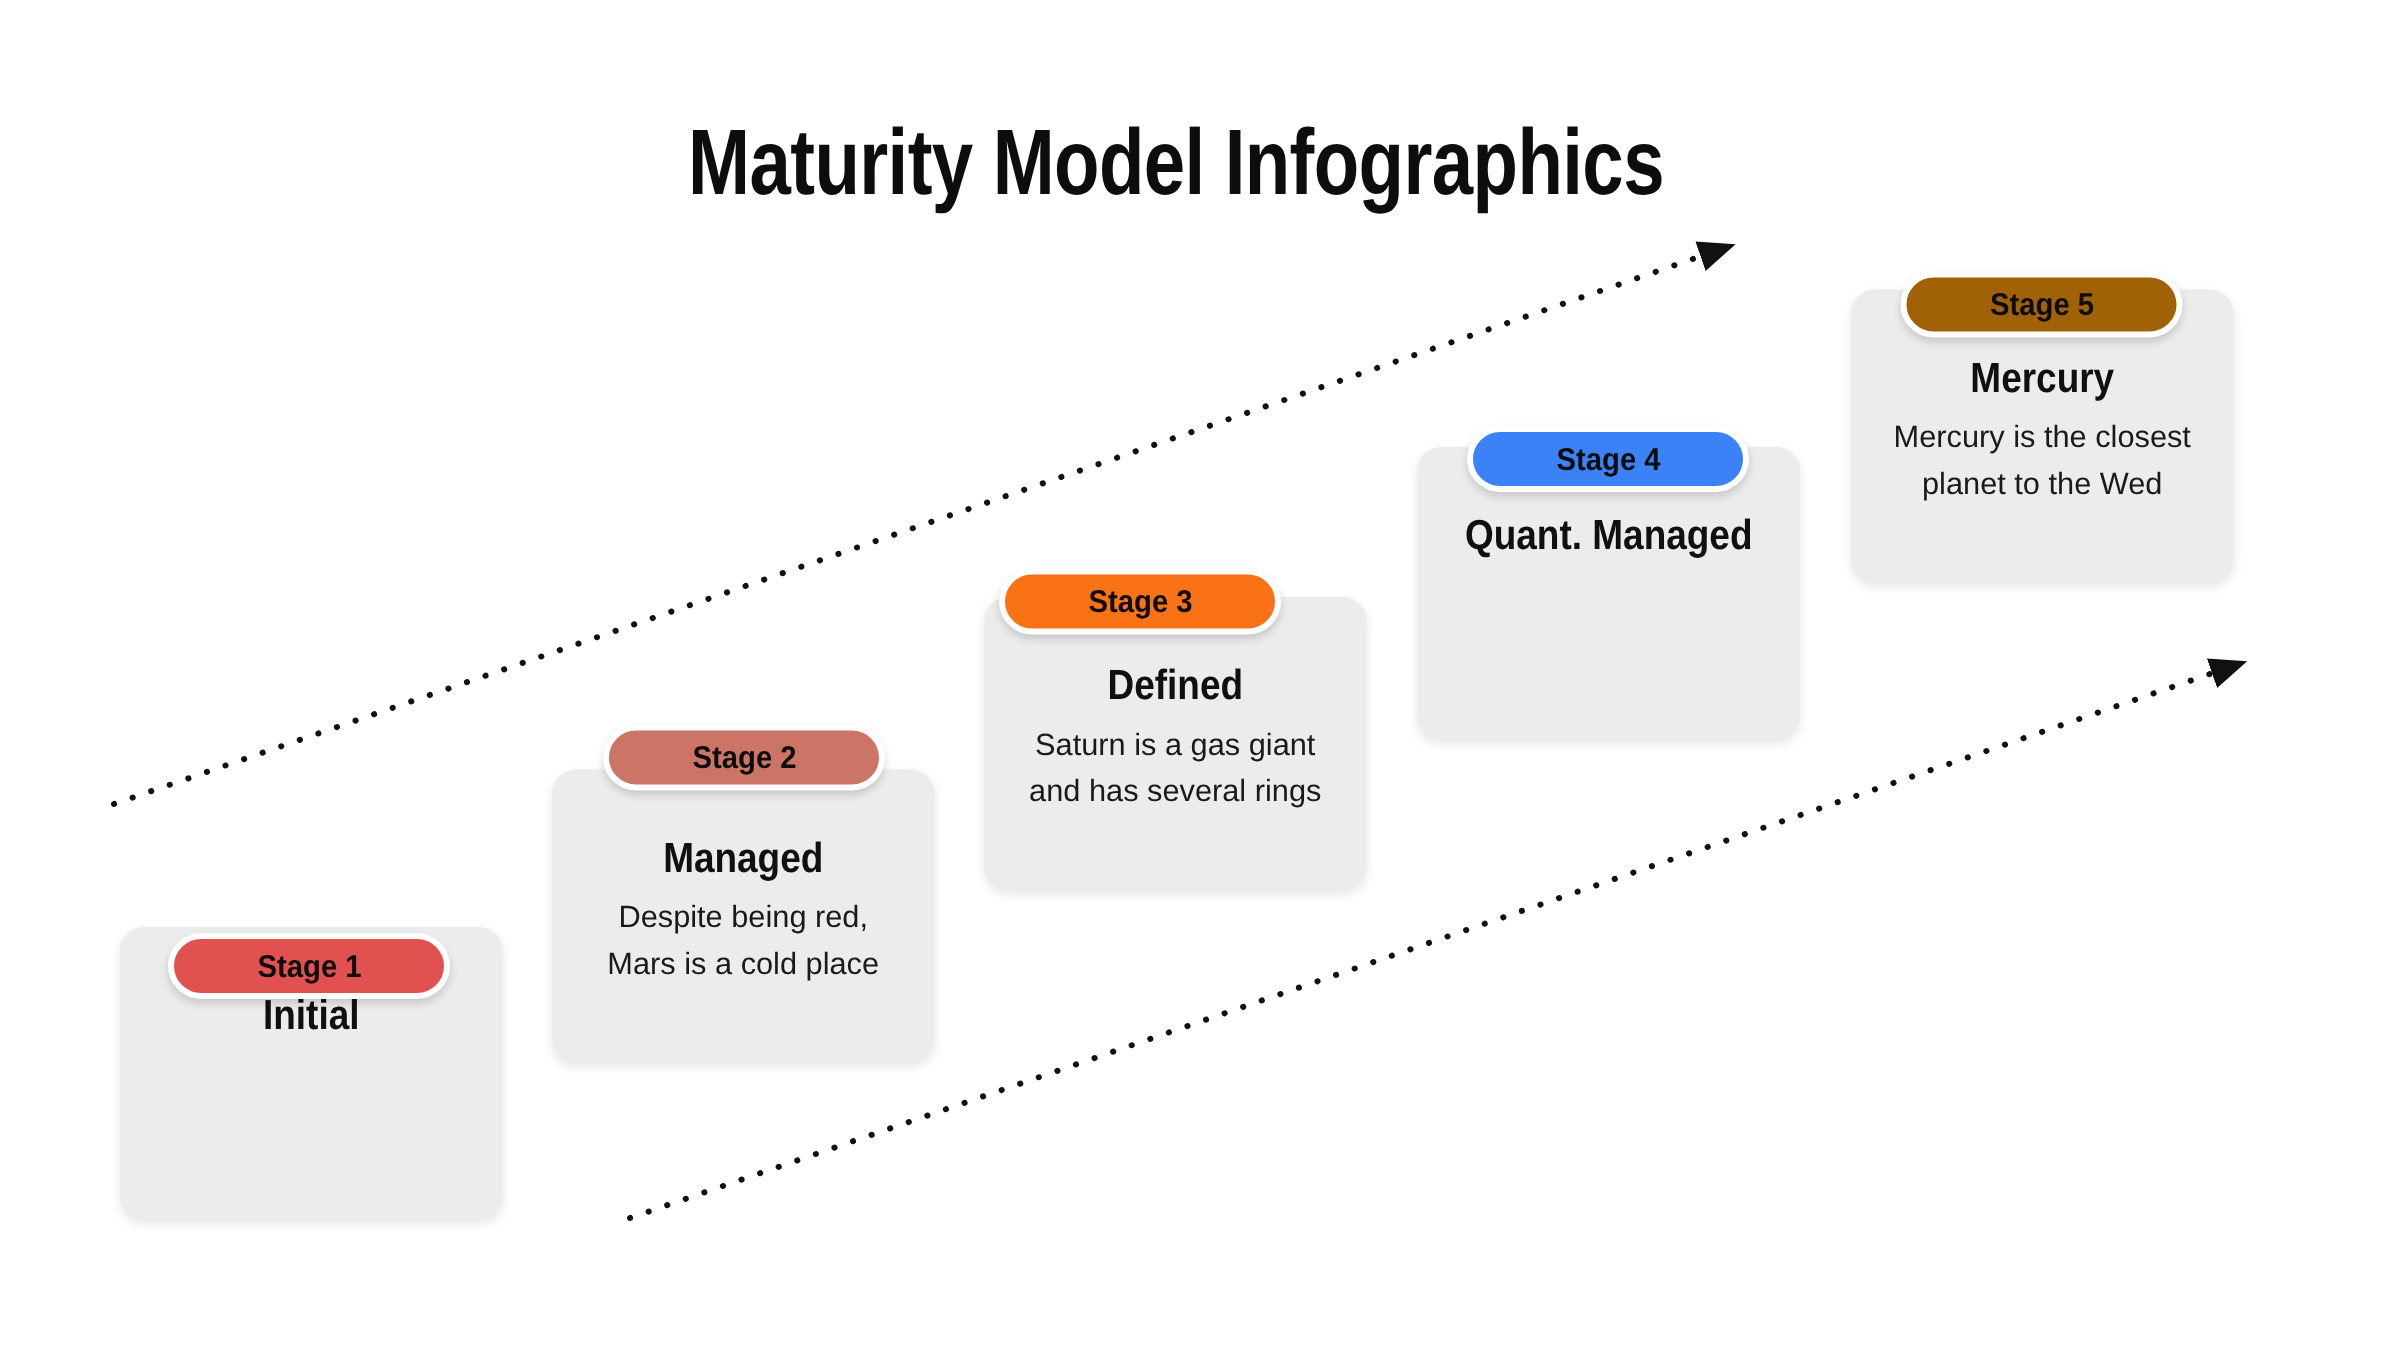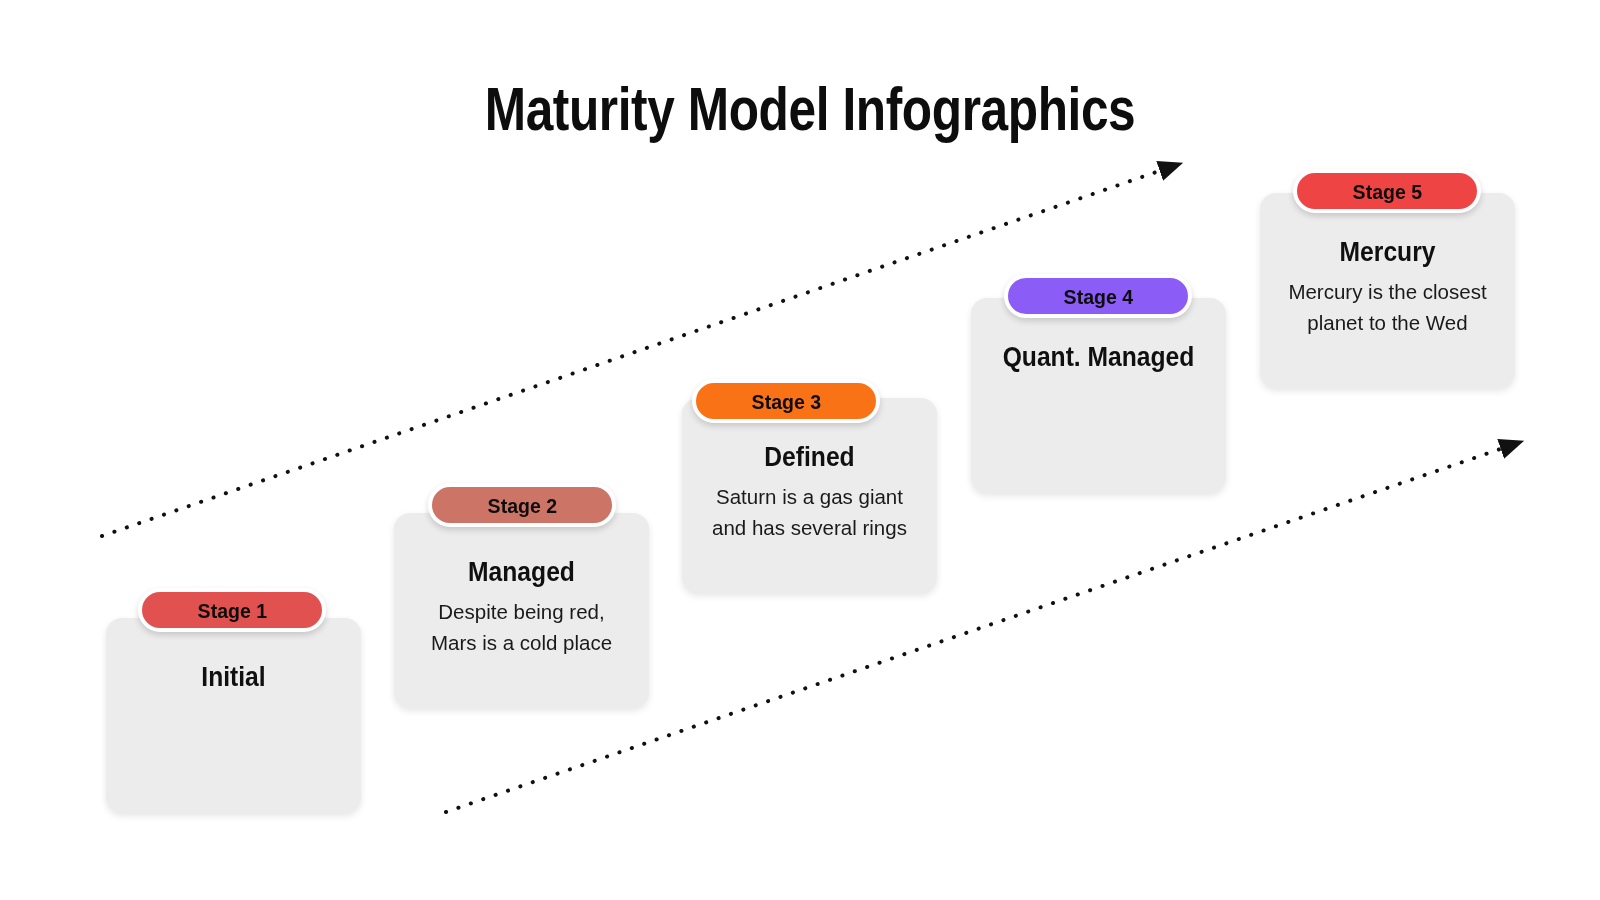--- a/index.html
+++ b/index.html
@@ -12,21 +12,20 @@
     background: #ffffff;
     font-family: "Liberation Sans", sans-serif;
     overflow: hidden;
     position: relative;
   }
 
   #stage {
     position: relative;
     width: 1316px;
     height: 900px;
-    margin-left: 26px;
   }
 
   
   .page-title {
     position: absolute;
     left: 0;
     top: 76px;
     width: 1568px;
     text-align: center;
     font-family: "Liberation Sans Narrow", "Liberation Sans", sans-serif;
@@ -135,21 +134,21 @@
         <line x1="420" y1="812" x2="1483" y2="446" stroke="#111111" stroke-width="4" stroke-linecap="round" stroke-dasharray="0.1 13" marker-end="url(#arrowhead)"></line>
       </g>
   </svg>
 
   <div id="cards-root">
       <div class="card" style="left: 80px; top: 618px;">
         <div class="card-inner">
           <div class="card-title">Initial</div>
         </div>
       </div>
-      <div class="pill" style="left: 112px; top: 588px; width: 188px; background: rgb(224, 81, 79);">
+      <div class="pill" style="left: 112px; top: 622px; width: 188px; background: rgb(224, 81, 79);">
         <span class="pill-label">Stage 1</span>
       </div>
       <div class="card" style="left: 368px; top: 513px;">
         <div class="card-inner">
           <div class="card-title">Managed</div>
           <div class="card-desc">Despite being red, Mars is a cold place</div>
         </div>
       </div>
       <div class="pill" style="left: 402px; top: 483px; width: 188px; background: rgb(204, 117, 102);">
         <span class="pill-label">Stage 2</span>
@@ -161,27 +160,27 @@
         </div>
       </div>
       <div class="pill" style="left: 666px; top: 379px; width: 188px; background: #f97316;">
         <span class="pill-label">Stage 3</span>
       </div>
       <div class="card" style="left: 945px; top: 298px;">
         <div class="card-inner">
           <div class="card-title">Quant. Managed</div>
         </div>
       </div>
-      <div class="pill" style="left: 978px; top: 274px; width: 188px; background: #8b5cf6;">
+      <div class="pill" style="left: 978px; top: 284px; width: 188px; background: #3b82f6;">
         <span class="pill-label">Stage 4</span>
       </div>
       <div class="card" style="left: 1234px; top: 193px;">
         <div class="card-inner">
           <div class="card-title">Mercury</div>
           <div class="card-desc">Mercury is the closest planet to the Wed</div>
         </div>
       </div>
-      <div class="pill" style="left: 1267px; top: 169px; width: 188px; background: #ef4444;">
+      <div class="pill" style="left: 1267px; top: 181px; width: 188px; background: #a16207;">
         <span class="pill-label">Stage 5</span>
       </div>
     </div>
 
 </div>
 
 </body></html>

